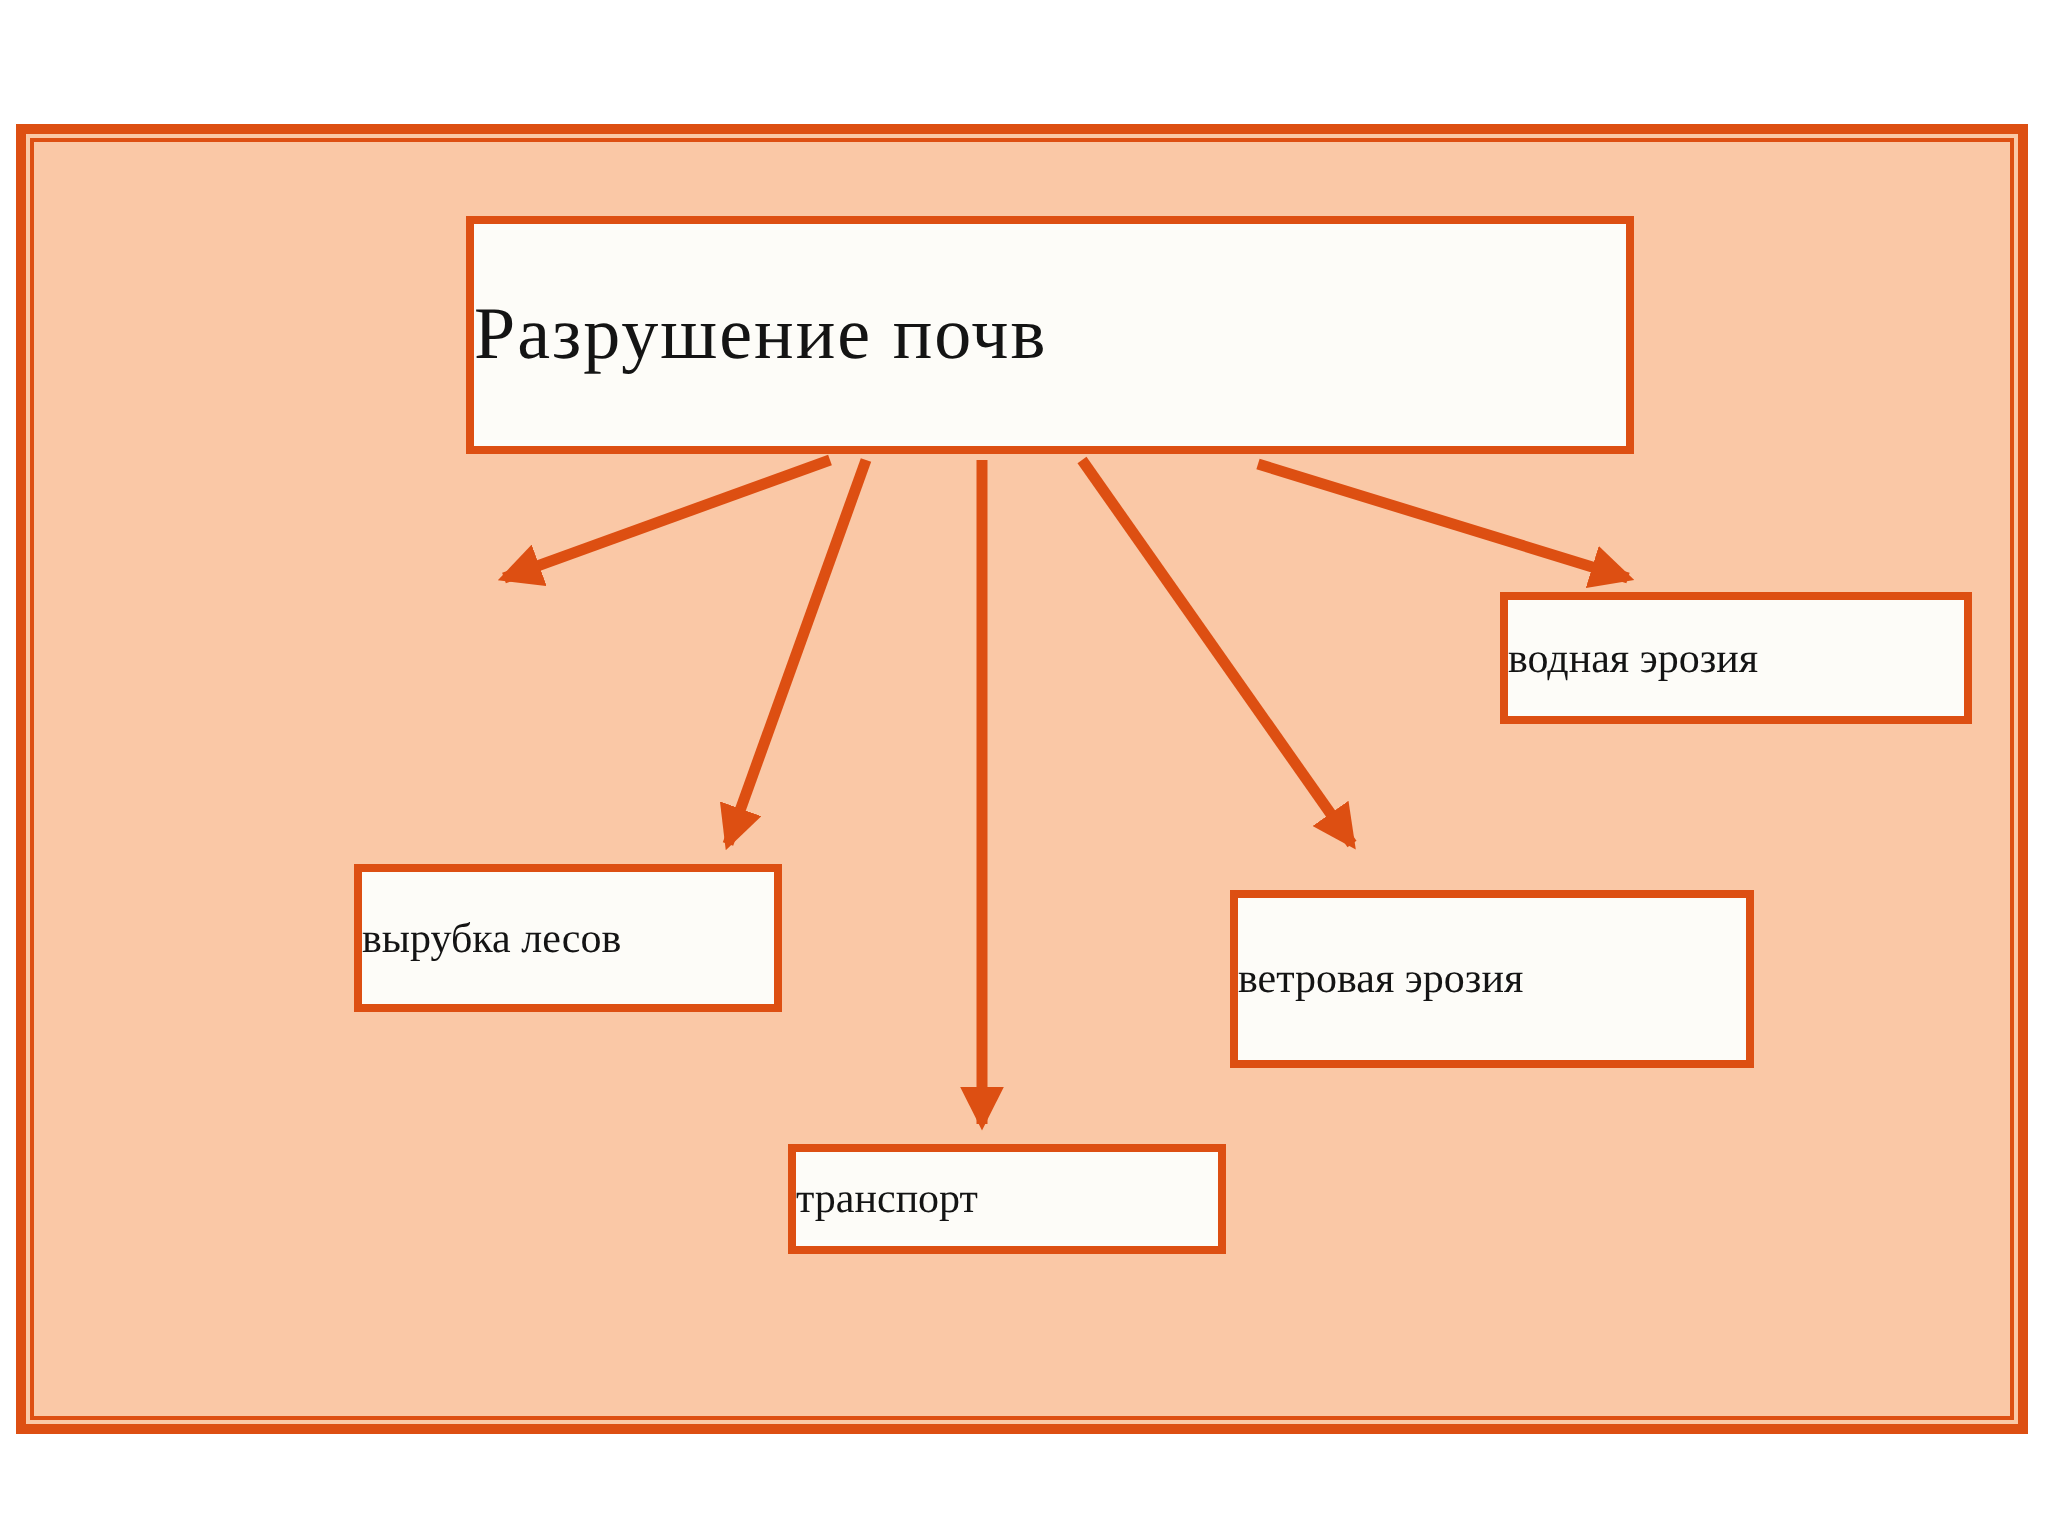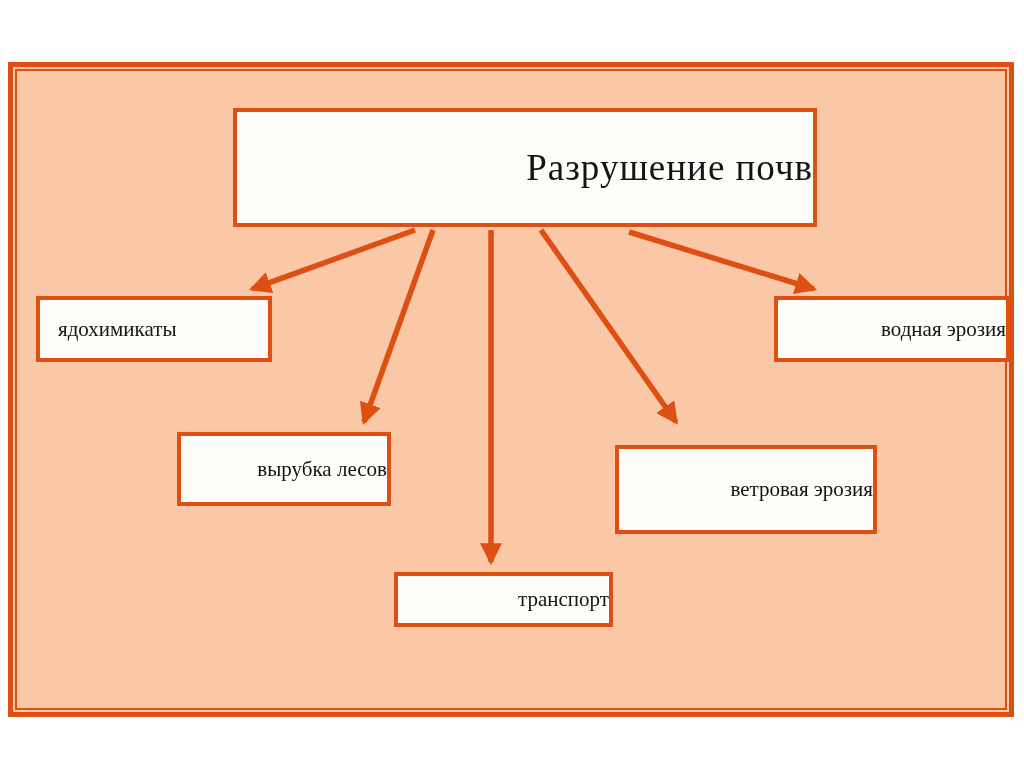--- a/index.html
+++ b/index.html
@@ -45,21 +45,21 @@
     stroke-width: 5.5;
   }
   .arrowhead-shape { fill: var(--accent); }
   .node {
     position: absolute;
     background: var(--box-fill);
     border: 4px solid var(--accent);
     color: var(--text);
     display: flex;
     align-items: center;
-    justify-content: flex-end;
+    justify-content: flex-start;
     font-size: 21px;
     line-height: 1;
     white-space: nowrap;
   }
   .node.root {
     left: 233px; top: 108px;
     width: 584px; height: 119px;
     font-size: 37px;
     letter-spacing: 1px;
   }
@@ -76,21 +76,21 @@
   .node.n-transport {
     left: 394px; top: 572px;
     width: 219px; height: 55px;
   }
   .node.n-vetrovaya {
     left: 615px; top: 432px;
     width: 262px; height: 89px; margin-top: 13px;
   }
   .node.n-vodnaya {
     left: 750px; top: 296px;
-    width: 236px; height: 66px; margin-left: 24px;
+    width: 236px; height: 66px;
   }
 </style>
 </head>
 <body>
 
 <div class="page">
 
   <div class="frame">
     <div class="frame-inner"></div>
   </div>
@@ -105,23 +105,20 @@
     <line x1="433" y1="230" x2="364" y2="422" marker-end="url(#ah)"></line>
     <line x1="491" y1="230" x2="491" y2="562" marker-end="url(#ah)"></line>
     <line x1="541" y1="230" x2="676" y2="422" marker-end="url(#ah)"></line>
     <line x1="629" y1="232" x2="814" y2="289" marker-end="url(#ah)"></line>
   </svg>
 
   <div class="node root">
     <span>Разрушение почв</span>
   </div>
 
-  <div class="node n-yadohimikaty">
-    <span>ядохимикаты</span>
-  </div>
 
   <div class="node n-vyrubka">
     <span>вырубка лесов</span>
   </div>
 
   <div class="node n-transport">
     <span>транспорт</span>
   </div>
 
   <div class="node n-vetrovaya">

